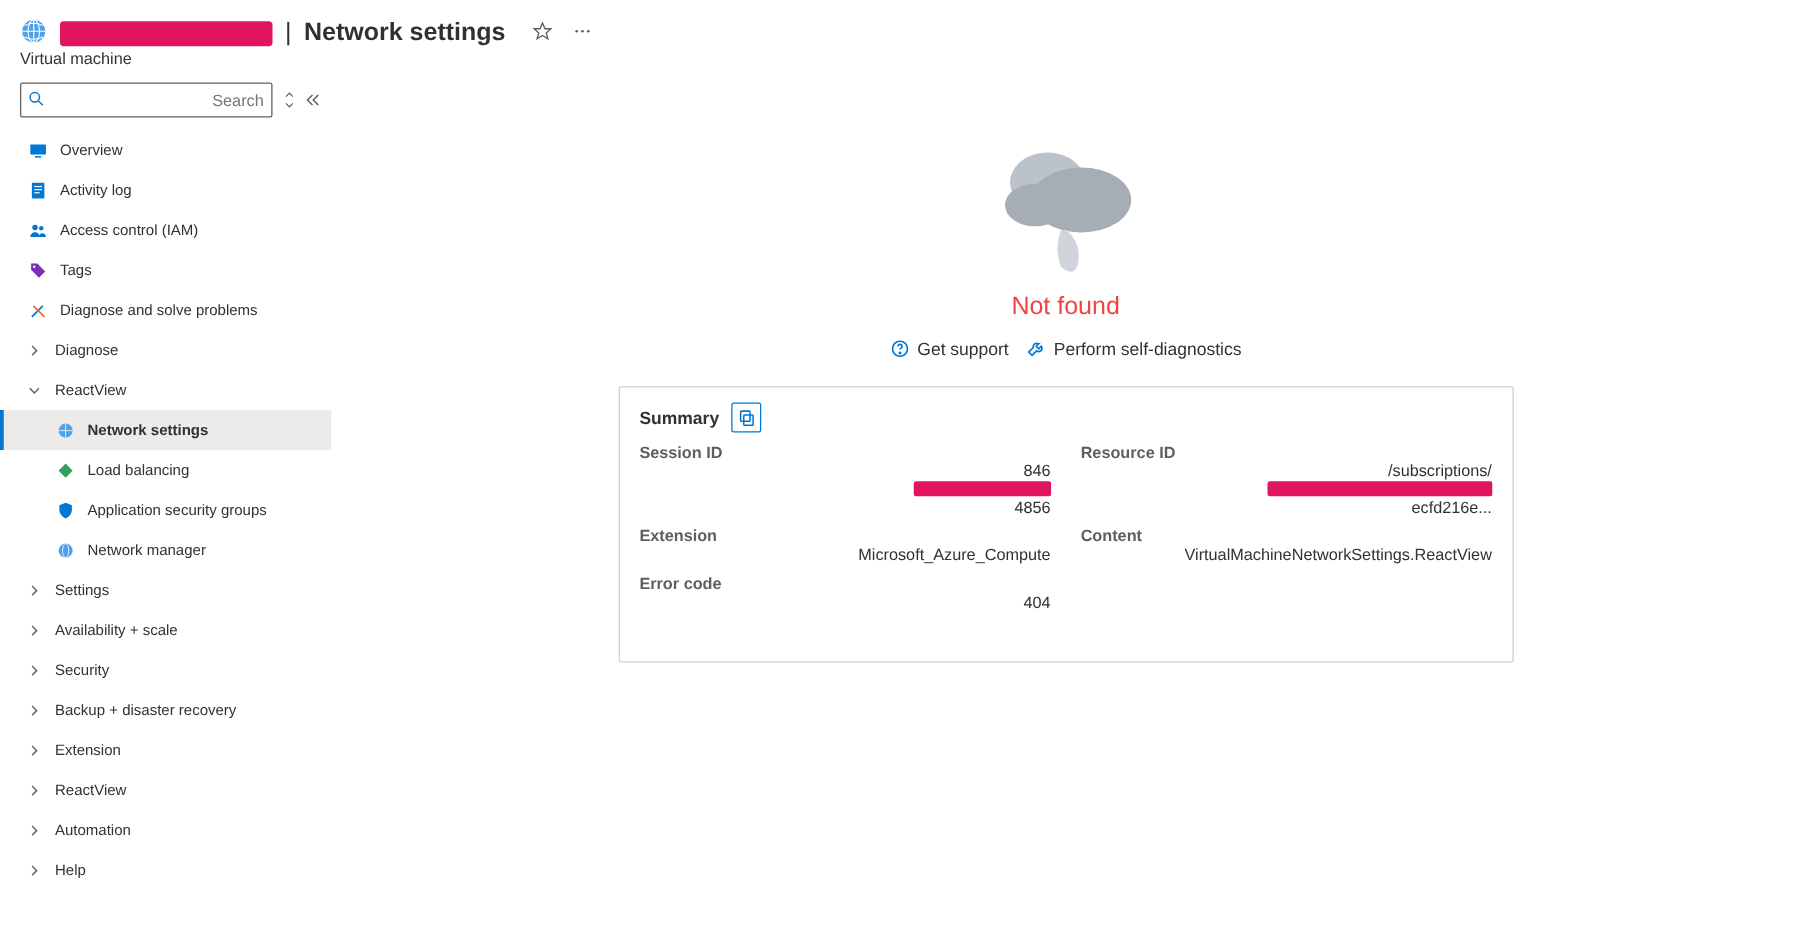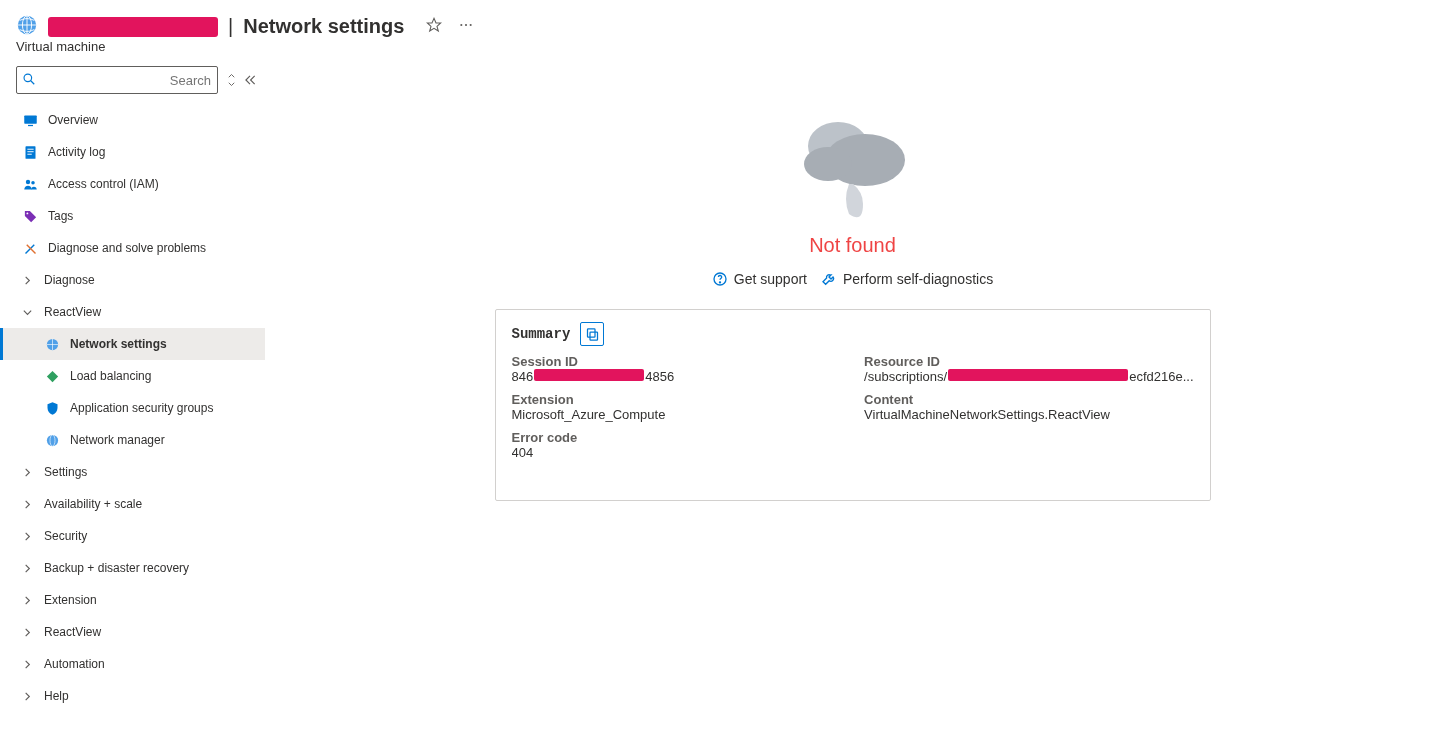--- a/index.html
+++ b/index.html
@@ -54,28 +54,28 @@
     .notfound-title { font-size: 20px; font-weight: 400; color: #ef4444; margin-top: 0; }
     .action-row { display: flex; gap: 14px; margin-top: 14px; }
     .action-link { display: inline-flex; align-items: center; gap: 6px; color: #323130; font-size: 14px; cursor: pointer; }
     .action-link .lk-icon svg { display: block; }
 
     .summary-box {
       margin-top: 22px; border: 1px solid #d2d0ce; border-radius: 2px;
       width: 716px; padding: 12px 16px 40px 16px;
     }
     .summary-head { display: flex; align-items: center; gap: 10px; margin-bottom: 8px; }
-    .summary-head .sum-title { font-weight: 600; font-size: 14px; font-family: Liberation Mono, monospace; }
+    .summary-head .sum-title { font-weight: 600; font-size: 14px; }
     .copy-btn {
       width: 24px; height: 24px; display: inline-flex; align-items: center; justify-content: center;
       border: 1px solid #0078d4; border-radius: 2px; cursor: pointer;
     }
     .sum-grid { display: grid; grid-template-columns: 1fr 1fr; column-gap: 24px; row-gap: 8px; }
     .sum-cell .lbl { font-size: 13px; color: #605e5c; font-weight: bold; }
-    .sum-cell .val { font-size: 13px; color: #323130; display: flex; align-items: flex-start; gap: 1px; white-space: nowrap; overflow: hidden; }
+    .sum-cell .val { font-size: 13px; color: #323130; display: flex; align-items: flex-end; gap: 1px; white-space: nowrap; overflow: hidden; flex-direction: column; }
     .red-bar { display: inline-block; height: 12px; background: #e2145d; border-radius: 2px; }
   </style>
 </head>
 <body>
 
 <div class="header">
   <span class="vm-icon">
     <svg width="22" height="22" viewBox="0 0 24 24">
       <circle cx="12" cy="12" r="10" fill="#50a0e8"></circle>
       <path d="M2 12 H22 M12 2 V22 M4 7 Q12 3 20 7 M4 17 Q12 21 20 17" stroke="#fff" stroke-width="1" fill="none"></path>

